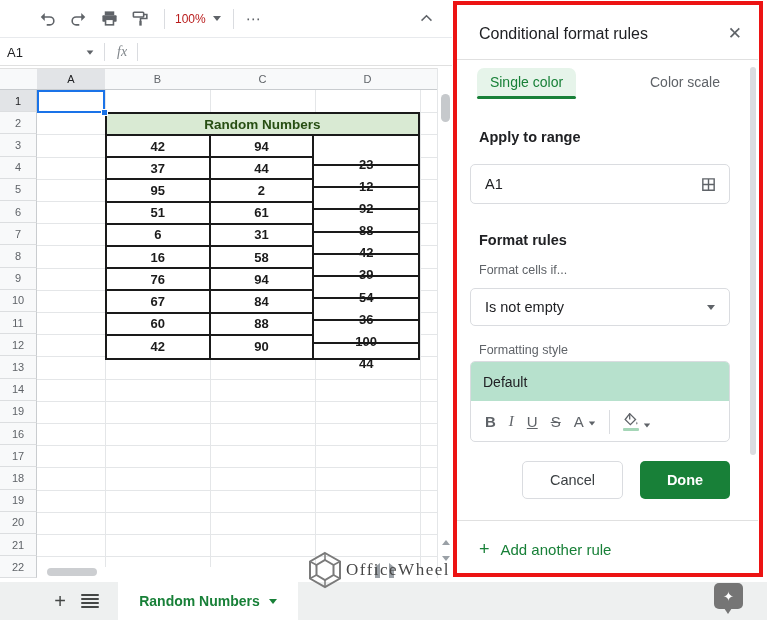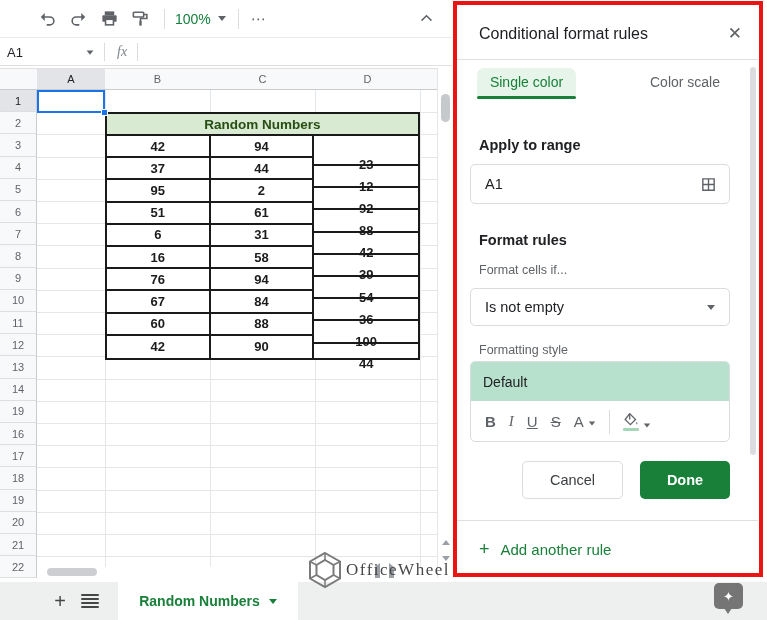--- a/index.html
+++ b/index.html
@@ -7,21 +7,21 @@
   body { font-family:"Liberation Sans", sans-serif; color:#202124; }
   #app { position:relative; width:767px; height:620px; background:#fff; overflow:hidden; }
 
   
   #toolbar { position:absolute; left:0; top:0; width:452px; height:38px; background:#fff; border-bottom:1px solid #e8eaed; display:flex; align-items:center; }
   .tb-icon { width:22px; height:22px; display:flex; align-items:center; justify-content:center; margin-right:9px; cursor:pointer; }
   .tb-icon svg { display:block; }
   #undo-btn { margin-left:36px; }
   .tb-sep { width:1px; height:20px; background:#dadce0; margin:0 10px 0 4px; }
   #zoom-ctl { display:flex; align-items:center; gap:7px; cursor:pointer; }
-  #zoom-label { font-size:14px; color:#15803d; }
+  #zoom-label { font-size:12px; color:#b91c1c; }
   .caret-down { width:0; height:0; border-left:4px solid transparent; border-right:4px solid transparent; border-top:5px solid #5f6368; }
   #more-btn { font-size:15px; color:#5f6368; letter-spacing:1px; cursor:pointer; margin-left:2px; }
   #collapse-btn { position:absolute; left:418px; top:10px; cursor:pointer; }
 
   
   #formula-row { position:absolute; left:0; top:39px; width:452px; height:27px; background:#fff; border-bottom:1px solid #e0e0e0; display:flex; align-items:center; }
   #name-box { display:flex; align-items:center; width:104px; padding-left:7px; cursor:pointer; }
   #name-box-value { font-size:13px; color:#202124; }
   #name-box .caret-down { margin-left:auto; margin-right:10px; transform:scale(.85); }
   .fr-sep { width:1px; height:18px; background:#dadce0; }
@@ -347,21 +347,21 @@
   <div id="panel">
     <div id="panel-title">Conditional format rules</div>
     <div id="panel-close">✕</div>
     <div class="panel-divider" style="top:54px;"></div>
 
     <div id="tab-single">Single color</div>
     <div id="tab-single-underline"></div>
     <div id="tab-scale">Color scale</div>
     <div id="panel-scroll-thumb"></div>
 
-    <div class="panel-h" style="top:132px;">Apply to range</div>
+    <div class="panel-h" style="top:124px;">Apply to range</div>
     <div class="panel-input" id="range-input">
       <span id="range-value">A1</span>
       <span id="range-grid-icon">
         <svg width="17" height="17" viewBox="0 0 24 24">
             <path d="M4 4 H20 V20 H4 Z M12 4 V20 M4 12 H20" fill="none" stroke="#5f6368" stroke-width="2"></path>
           </svg>
       </span>
     </div>
 
     <div class="panel-h" style="top:227px;">Format rules</div>

